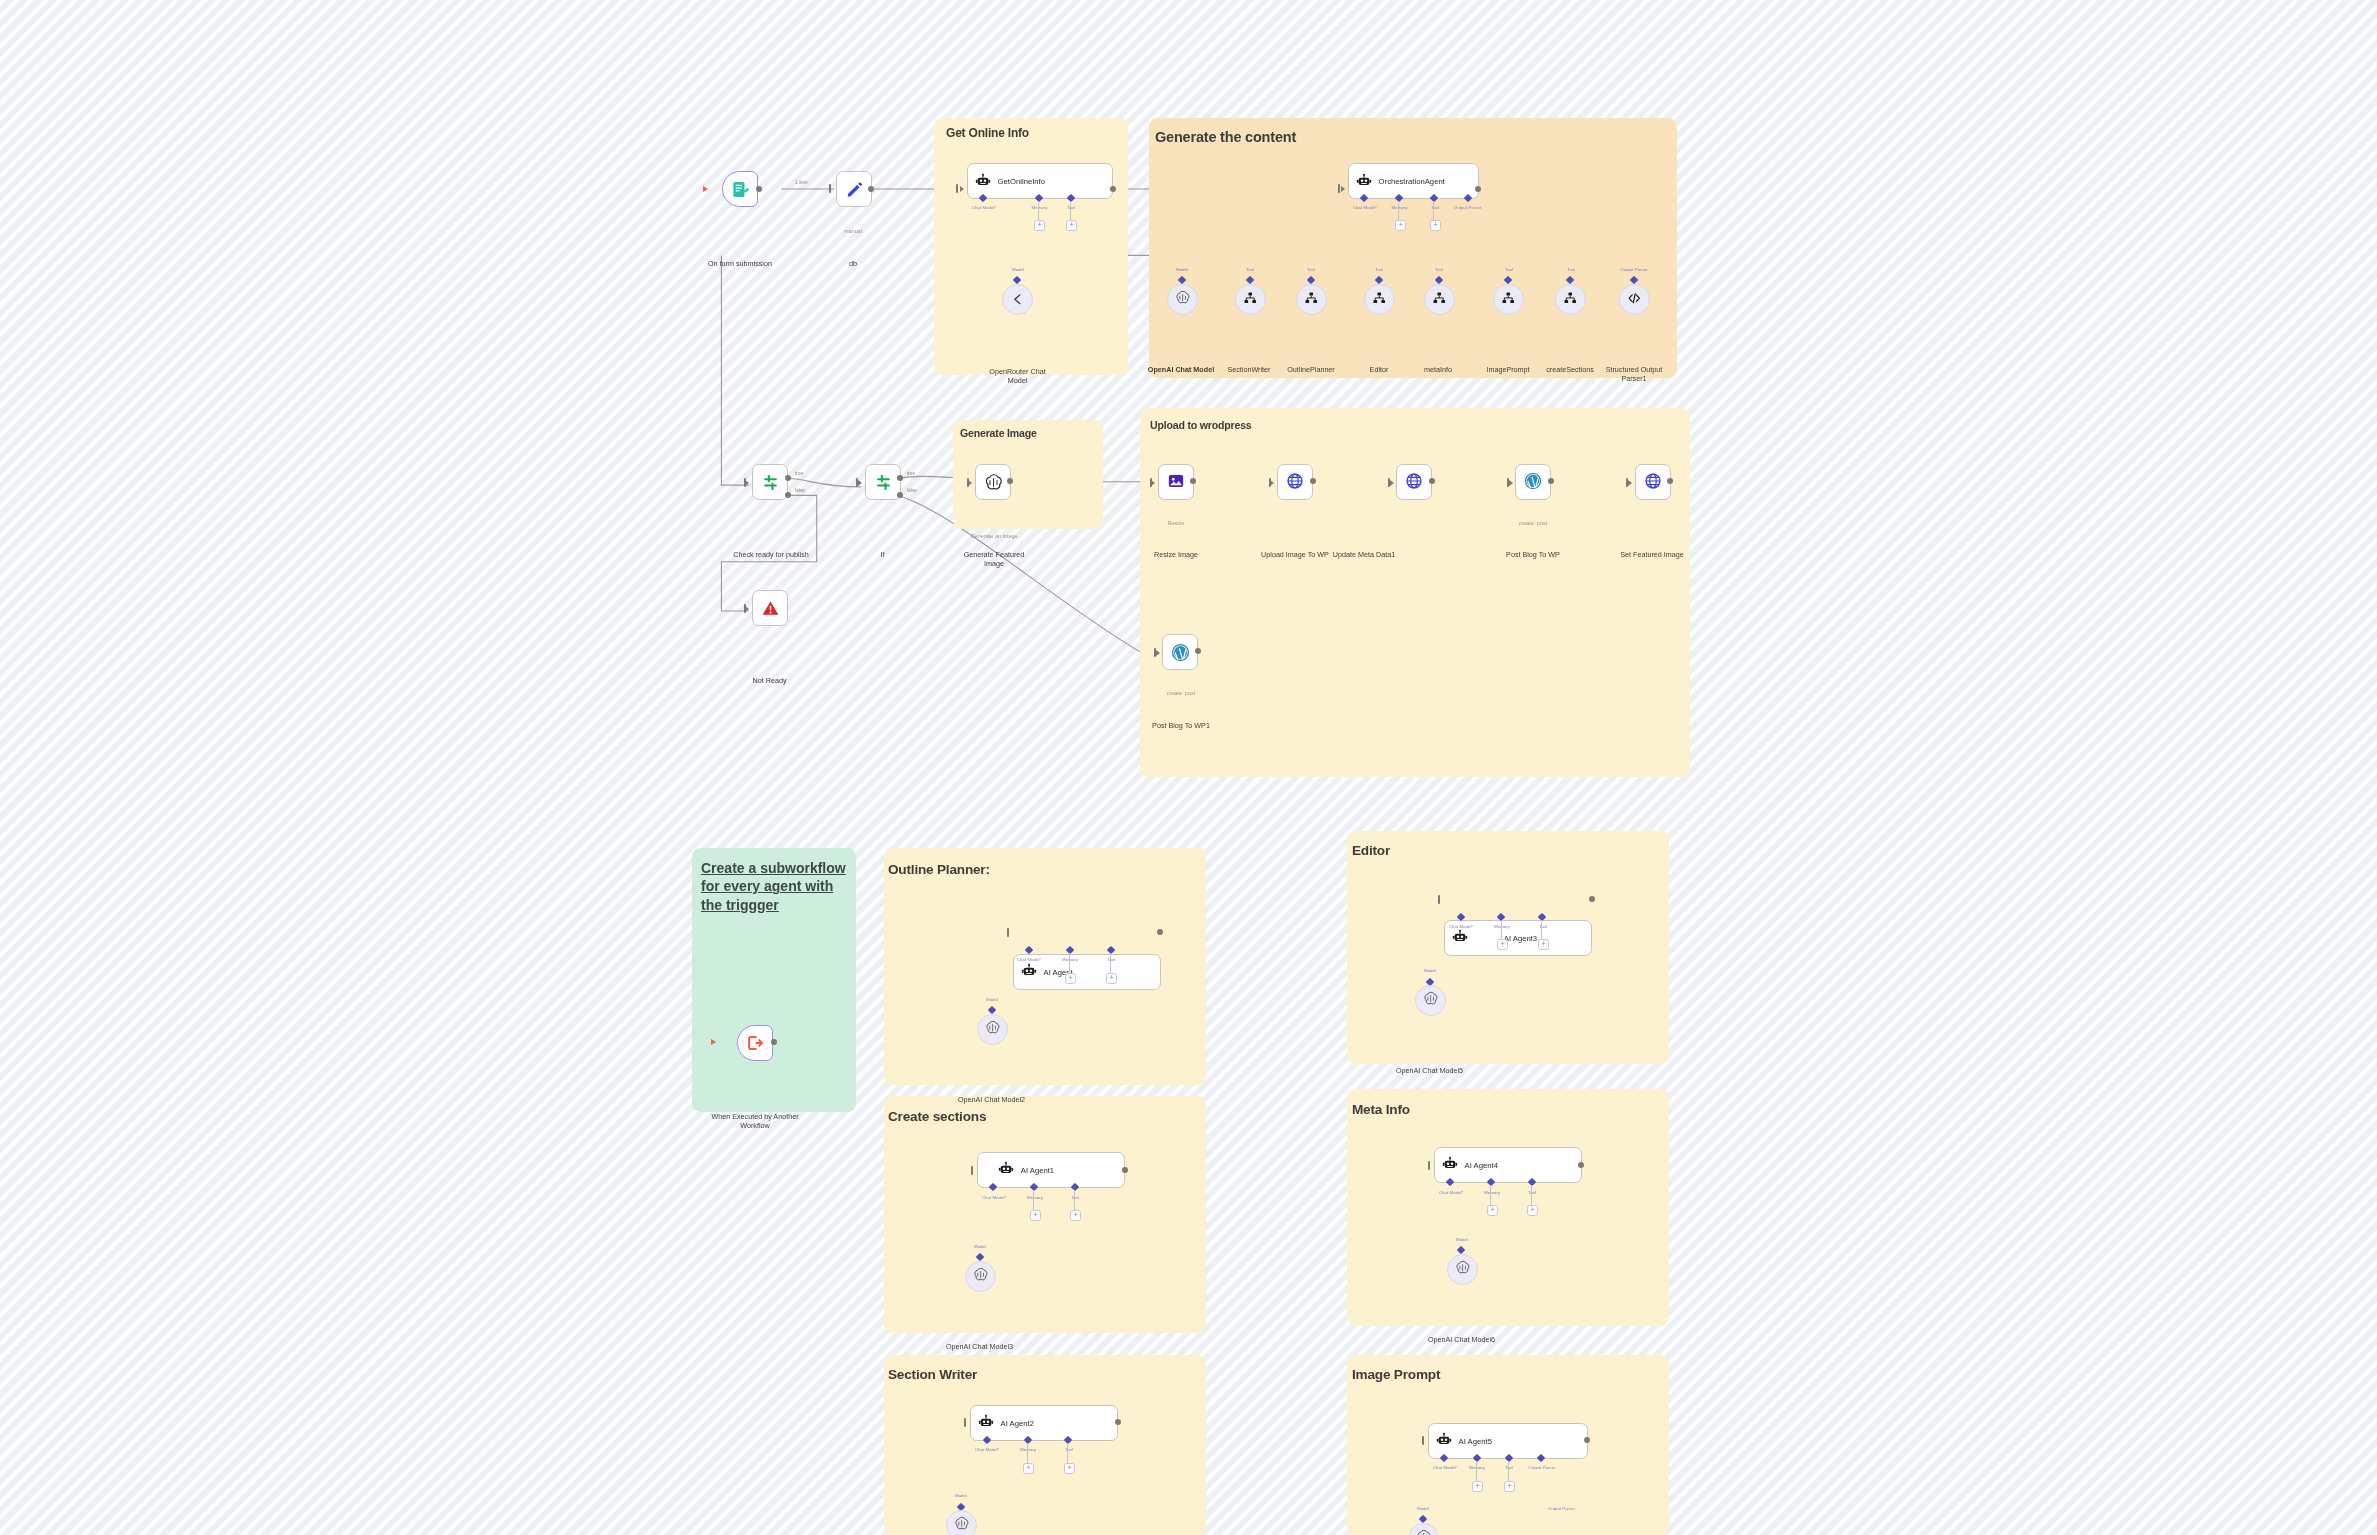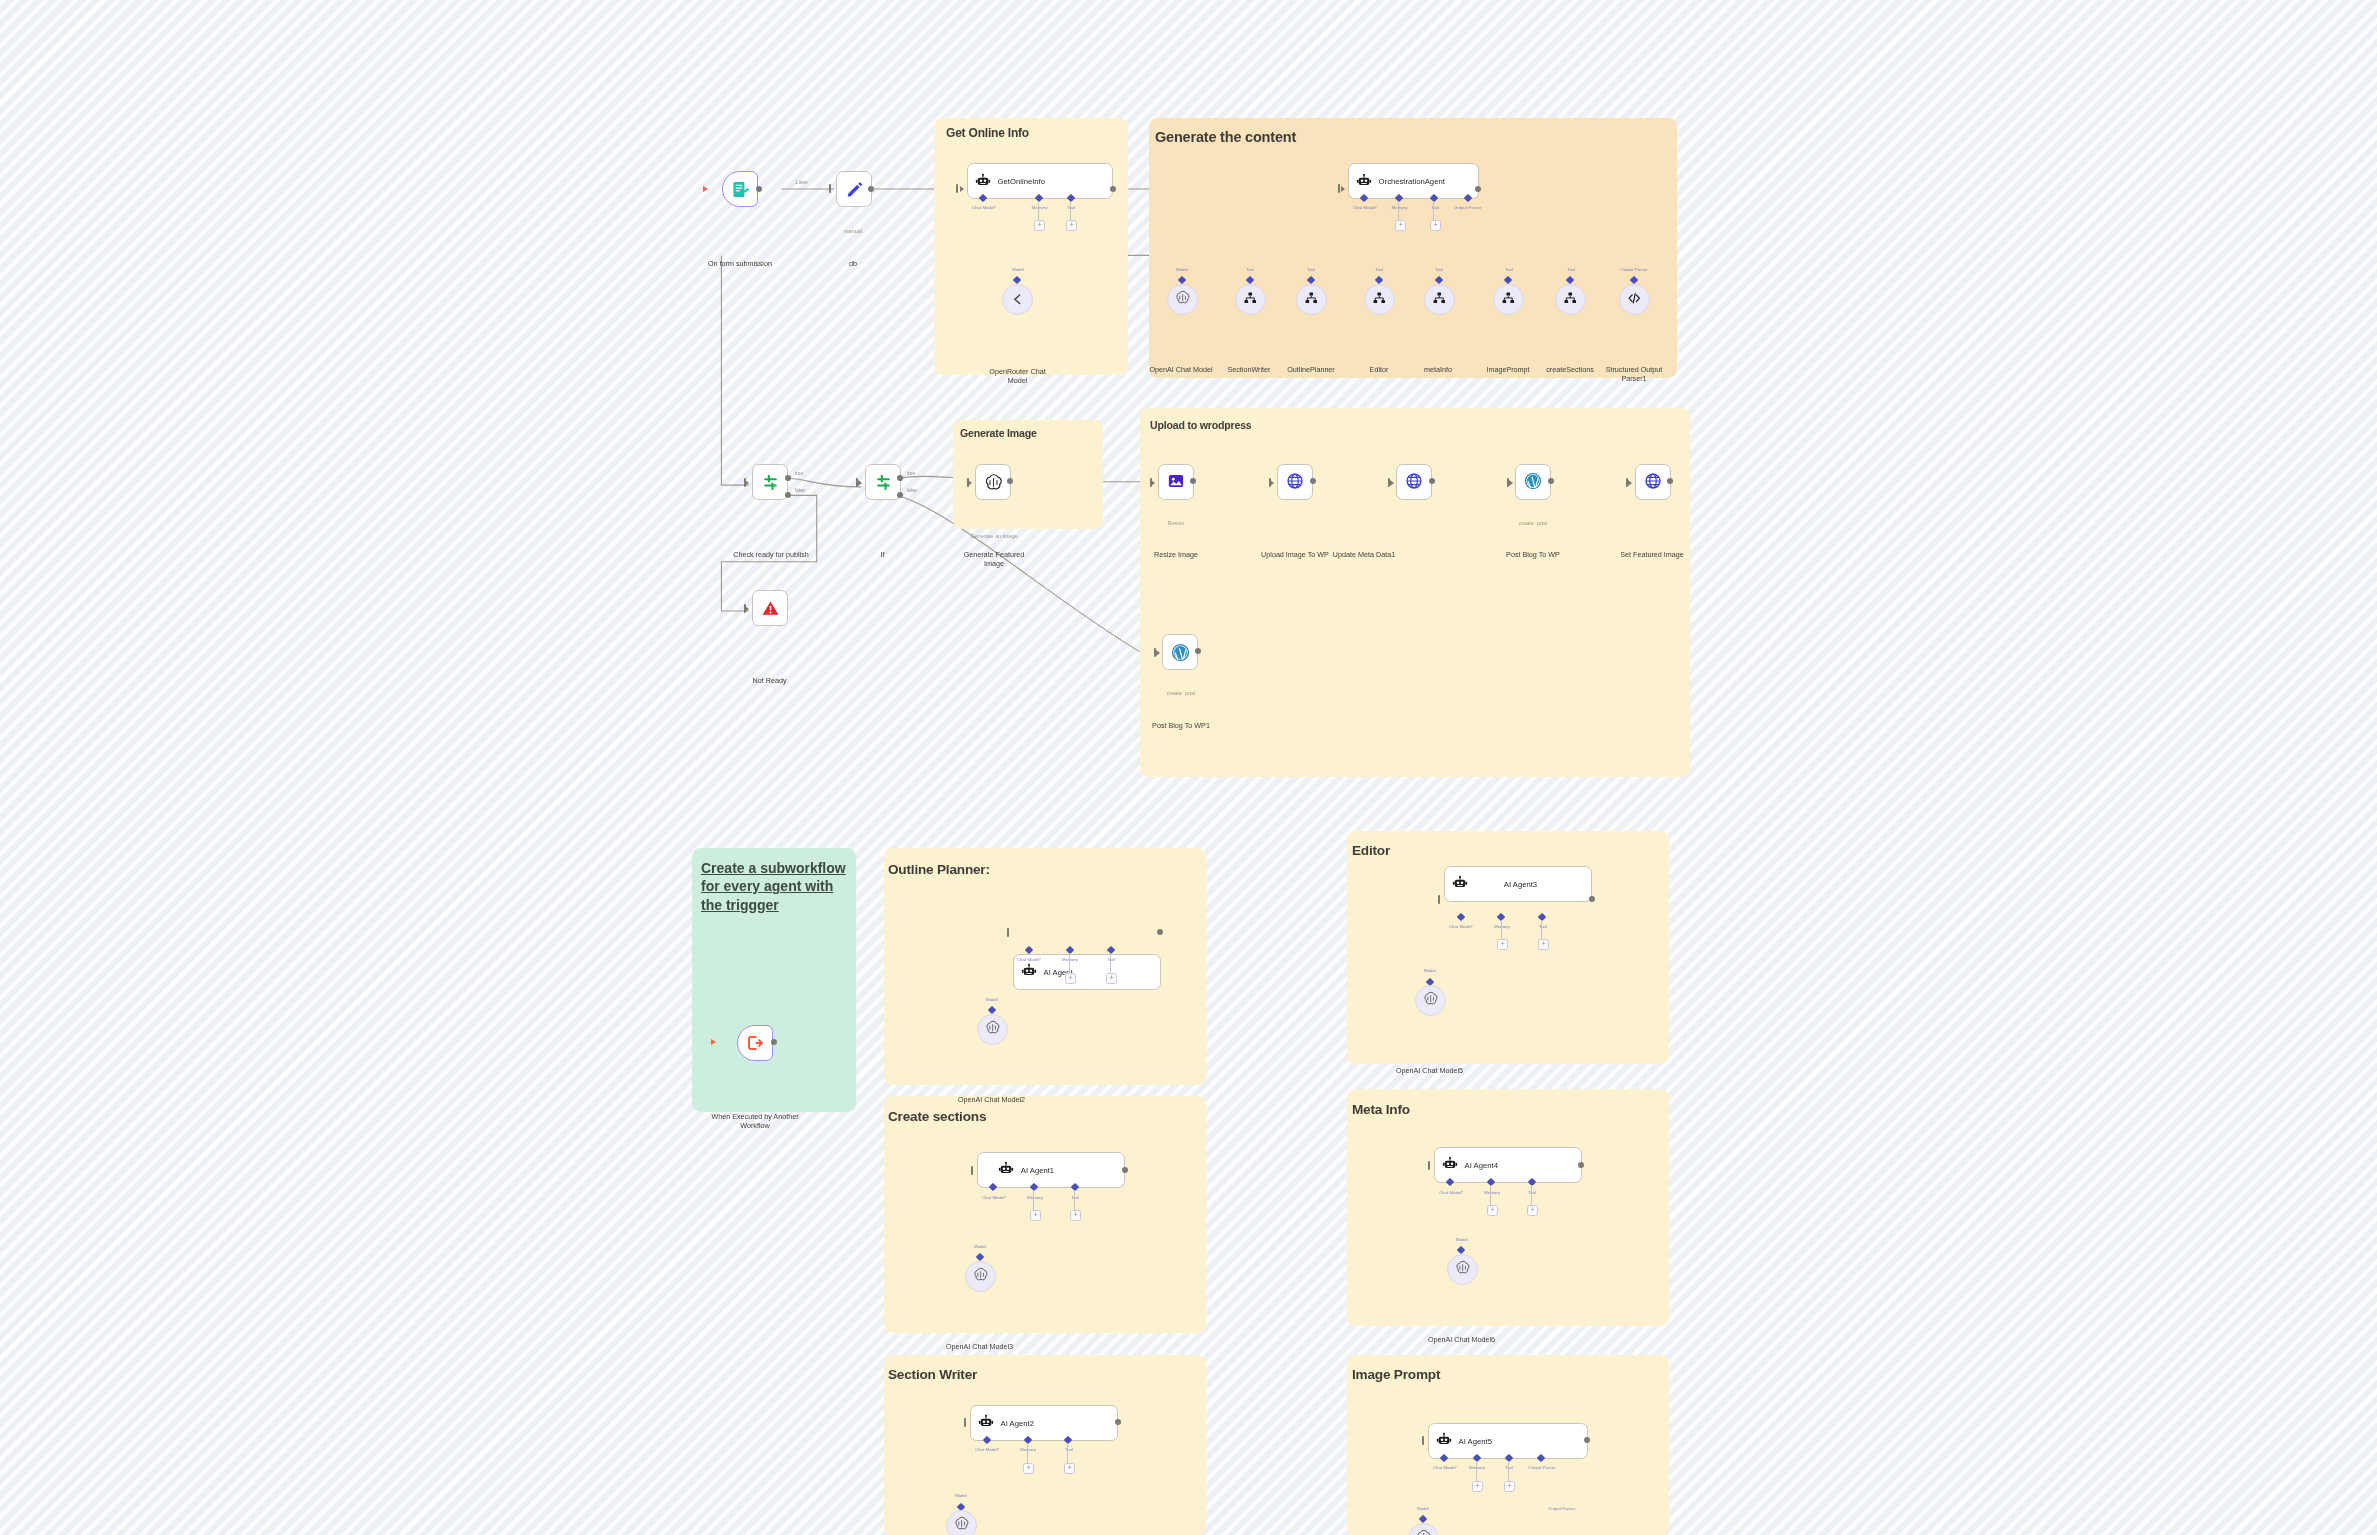--- a/index.html
+++ b/index.html
@@ -237,21 +237,21 @@
 
   <div id="orch-subnodes">
       <div class="port" style="left:1179px;top:277px;"></div>
       <div class="port-lbl" style="left:1160px;top:267px;width:44px;">Model</div>
       <div class="circ" style="left:1167px;top:284px;">
         <span><svg width="15.3" height="15.3" viewBox="0 0 24 24">
             <path d="M12 2.2c-2.1 0-3.9 1.2-4.7 3-2 .3-3.6 1.8-4.1 3.8-.5 2 .2 4 1.7 5.2-.4 2 .4 4 2.1 5.1 1.7 1.1 3.8 1 5.4-.1 1.6 1.1 3.7 1.2 5.4.1 1.7-1.1 2.5-3.1 2.1-5.1 1.5-1.2 2.2-3.2 1.7-5.2-.5-2-2.1-3.5-4.1-3.8-.8-1.8-2.6-3-4.7-3z" fill="none" stroke="#4a4a4a" stroke-width="1.5"></path>
             <path d="M12 6.5v11M7.6 9v6M16.4 9v6" stroke="#4a4a4a" stroke-width="1.2"></path>
           </svg></span>
       </div>
-      <div class="node-label" style="left:1146px;top:320px;width:70px;">OpenAI Chat Model</div>
+      <div class="node-label" style="left:1146px;top:320px;width:70px;font-weight:bold;">OpenAI Chat Model</div>
       <div class="port" style="left:1247px;top:277px;"></div>
       <div class="port-lbl" style="left:1228px;top:267px;width:44px;">Tool</div>
       <div class="circ" style="left:1235px;top:284px;">
         <span><svg width="14.5" height="14.5" viewBox="0 0 24 24">
             <rect x="9" y="2.5" width="6" height="5" rx="1" fill="#1c1c1c"></rect>
             <rect x="2.5" y="15" width="6" height="5" rx="1" fill="#1c1c1c"></rect>
             <rect x="15.5" y="15" width="6" height="5" rx="1" fill="#1c1c1c"></rect>
             <path d="M12 7.5v4M5.5 15v-3.5h13V15" stroke="#1c1c1c" stroke-width="1.6" fill="none"></path>
           </svg></span>
       </div>
@@ -500,21 +500,21 @@
       <div class="port" style="left:989px;top:1007px;"></div>
       <div class="port-lbl" style="left:970px;top:997px;width:44px;">Model</div>
       <div class="circ" style="left:977px;top:1014px;">
         <span><svg width="15.3" height="15.3" viewBox="0 0 24 24">
             <path d="M12 2.2c-2.1 0-3.9 1.2-4.7 3-2 .3-3.6 1.8-4.1 3.8-.5 2 .2 4 1.7 5.2-.4 2 .4 4 2.1 5.1 1.7 1.1 3.8 1 5.4-.1 1.6 1.1 3.7 1.2 5.4.1 1.7-1.1 2.5-3.1 2.1-5.1 1.5-1.2 2.2-3.2 1.7-5.2-.5-2-2.1-3.5-4.1-3.8-.8-1.8-2.6-3-4.7-3z" fill="none" stroke="#4a4a4a" stroke-width="1.5"></path>
             <path d="M12 6.5v11M7.6 9v6M16.4 9v6" stroke="#4a4a4a" stroke-width="1.2"></path>
           </svg></span>
       </div>
       <div class="node-label" style="left:948px;top:1050px;width:87px;">OpenAI Chat Model2</div>
       <div class="inbar" style="left:1438px;top:895px;"></div>
-      <div class="node wide" style="left:1444px;top:866px;width:148px;gap:36px;">
+      <div class="node wide" style="left:1444px;top:920px;width:148px;gap:36px;">
         <span><svg width="16" height="16" viewBox="0 0 24 24">
             <rect x="4" y="7" width="16" height="11" rx="3" fill="#1c1c1c"></rect>
             <circle cx="9" cy="11.5" r="1.9" fill="#fff"></circle>
             <circle cx="15" cy="11.5" r="1.9" fill="#fff"></circle>
             <rect x="8" y="15" width="8" height="1.4" fill="#fff"></rect>
             <rect x="11.2" y="3" width="1.6" height="4" fill="#1c1c1c"></rect>
             <circle cx="12" cy="2.6" r="1.5" fill="#1c1c1c"></circle>
             <rect x="1.4" y="10" width="2.2" height="5" rx="1" fill="#1c1c1c"></rect>
             <rect x="20.4" y="10" width="2.2" height="5" rx="1" fill="#1c1c1c"></rect>
           </svg></span>

